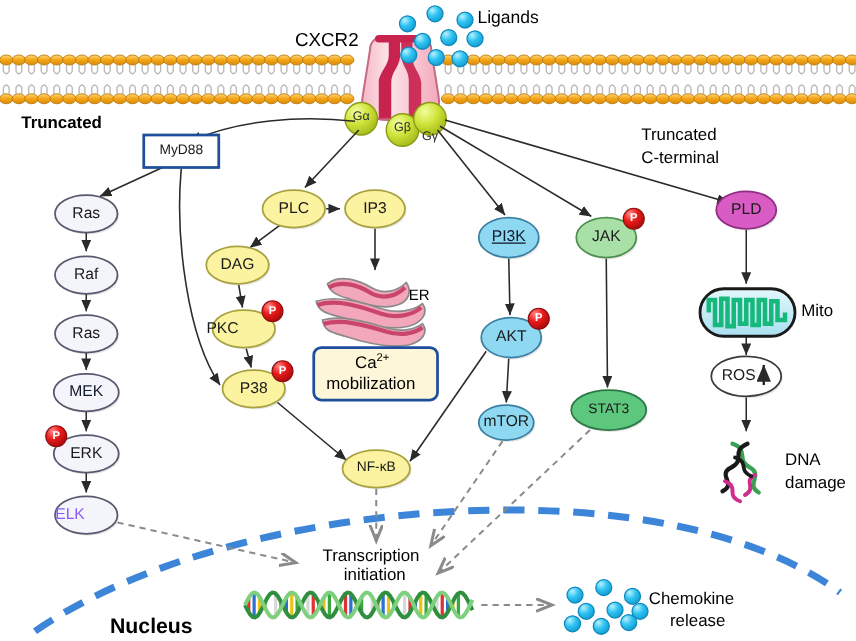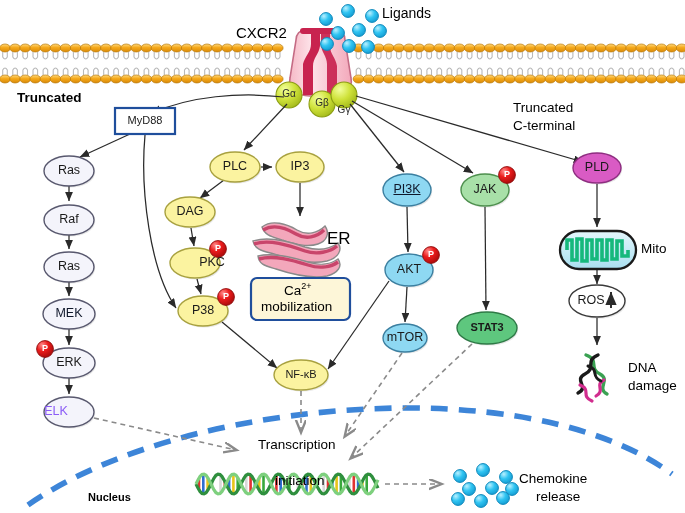--- a/index.html
+++ b/index.html
@@ -539,31 +539,31 @@
 
 <div class="lbl" style="left:236px;top:24px;font-size:15px;">CXCR2</div>
 
 <div class="lbl" style="left:382px;top:5px;font-size:14px;">Ligands</div>
 
 <div class="lbl bold" style="left:17px;top:90px;font-size:13.5px;">Truncated</div>
 
 <div class="lbl" style="left:513px;top:100px;font-size:13.5px;">Truncated</div>
 <div class="lbl" style="left:513px;top:118px;font-size:13.5px;">C-terminal</div>
 
-<div class="lbl" style="left:327px;top:229px;font-size:17px;">ER</div>
+<div class="lbl" style="left:327px;top:229px;font-size:12px;">ER</div>
 
 <div class="lbl" style="left:641px;top:241px;font-size:13.5px;">Mito</div>
 
 <div class="lbl" style="left:628px;top:360px;font-size:13.5px;">DNA</div>
 <div class="lbl" style="left:628px;top:378px;font-size:13.5px;">damage</div>
 
-<div class="lbl bold" style="left:88px;top:491px;font-size:11px;">Nucleus</div>
+<div class="lbl bold" style="left:88px;top:491px;font-size:17px;">Nucleus</div>
 
 <div class="lbl" style="left:258px;top:437px;font-size:13.5px;text-align:right;">Transcription</div>
-<div class="lbl" style="left:275px;top:473px;font-size:13.5px;">initiation</div>
+<div class="lbl" style="left:275px;top:452px;font-size:13.5px;">initiation</div>
 
 <div class="lbl" style="left:519px;top:471px;font-size:13.5px;">Chemokine</div>
 <div class="lbl" style="left:536px;top:489px;font-size:13.5px;">release</div>
 
 <div class="lbl" style="left:284px;top:281px;font-size:13.5px;">
   <span>Ca</span><sup style="font-size:9px;">2+</sup>
 </div>
 <div class="lbl" style="left:261px;top:299px;font-size:13.5px;">mobilization</div>
 
 <div id="nodelabels">
@@ -575,28 +575,28 @@
       <div class="nodetext" style="left: 29px; top: 212.25px; width: 80px; font-size: 12.5px; color: rgb(26, 26, 26);">Raf</div>
       <div class="nodetext" style="left: 29px; top: 259.25px; width: 80px; font-size: 12.5px; color: rgb(26, 26, 26);">Ras</div>
       <div class="nodetext" style="left: 29px; top: 306.25px; width: 80px; font-size: 12.5px; color: #0f172a;">MEK</div>
       <div class="nodetext" style="left: 33px; top: 343px; width: 24px; font-size: 9px; color: rgb(255, 255, 255); font-weight: bold;">P</div>
       <div class="nodetext" style="left: 29px; top: 355.25px; width: 80px; font-size: 12.5px; color: rgb(26, 26, 26);">ERK</div>
       <div class="nodetext" style="left: 16px; top: 404.25px; width: 80px; font-size: 12.5px; color: #8b5cf6;">ELK</div>
       <div class="nodetext" style="left: 195px; top: 159.25px; width: 80px; font-size: 12.5px; color: rgb(26, 26, 26);">PLC</div>
       <div class="nodetext" style="left: 260px; top: 159.25px; width: 80px; font-size: 12.5px; color: rgb(26, 26, 26);">IP3</div>
       <div class="nodetext" style="left: 150px; top: 204.25px; width: 80px; font-size: 12.5px; color: rgb(26, 26, 26);">DAG</div>
       <div class="nodetext" style="left: 206px; top: 243px; width: 24px; font-size: 9px; color: rgb(255, 255, 255); font-weight: bold;">P</div>
-      <div class="nodetext" style="left: 172px; top: 255.25px; width: 80px; font-size: 12.5px; color: rgb(26, 26, 26);">PKC</div>
+      <div class="nodetext" style="left: 138px; top: 255.25px; width: 80px; font-size: 12.5px; color: rgb(26, 26, 26);">PKC</div>
       <div class="nodetext" style="left: 214px; top: 291px; width: 24px; font-size: 9px; color: rgb(255, 255, 255); font-weight: bold;">P</div>
       <div class="nodetext" style="left: 163px; top: 303.25px; width: 80px; font-size: 12.5px; color: rgb(26, 26, 26);">P38</div>
       <div class="nodetext" style="left: 261px; top: 368.18px; width: 80px; font-size: 11px; color: rgb(26, 26, 26);">NF-κB</div>
       <div class="nodetext" style="left: 367px; top: 182.25px; width: 80px; font-size: 12.5px; color: #0f172a; text-decoration: underline;">PI3K</div>
       <div class="nodetext" style="left: 419px; top: 249px; width: 24px; font-size: 9px; color: rgb(255, 255, 255); font-weight: bold;">P</div>
       <div class="nodetext" style="left: 369px; top: 262.25px; width: 80px; font-size: 12.5px; color: rgb(26, 26, 26);">AKT</div>
       <div class="nodetext" style="left: 365px; top: 330.25px; width: 80px; font-size: 12.5px; color: rgb(26, 26, 26);">mTOR</div>
       <div class="nodetext" style="left: 495px; top: 169px; width: 24px; font-size: 9px; color: rgb(255, 255, 255); font-weight: bold;">P</div>
       <div class="nodetext" style="left: 445px; top: 182.25px; width: 80px; font-size: 12.5px; color: rgb(26, 26, 26);">JAK</div>
-      <div class="nodetext" style="left: 447px; top: 321.18px; width: 80px; font-size: 11px; color: rgb(26, 26, 26); font-weight: bold;">STAT3</div>
+      <div class="nodetext" style="left: 447px; top: 321.18px; width: 80px; font-size: 11px; color: rgb(26, 26, 26);">STAT3</div>
       <div class="nodetext" style="left: 557px; top: 160.25px; width: 80px; font-size: 12.5px; color: rgb(26, 26, 26);">PLD</div>
       <div class="nodetext" style="left: 551px; top: 293.25px; width: 80px; font-size: 12.5px; color: rgb(26, 26, 26);">ROS</div>
     </div>
 
 </div>
 
 </body></html>

